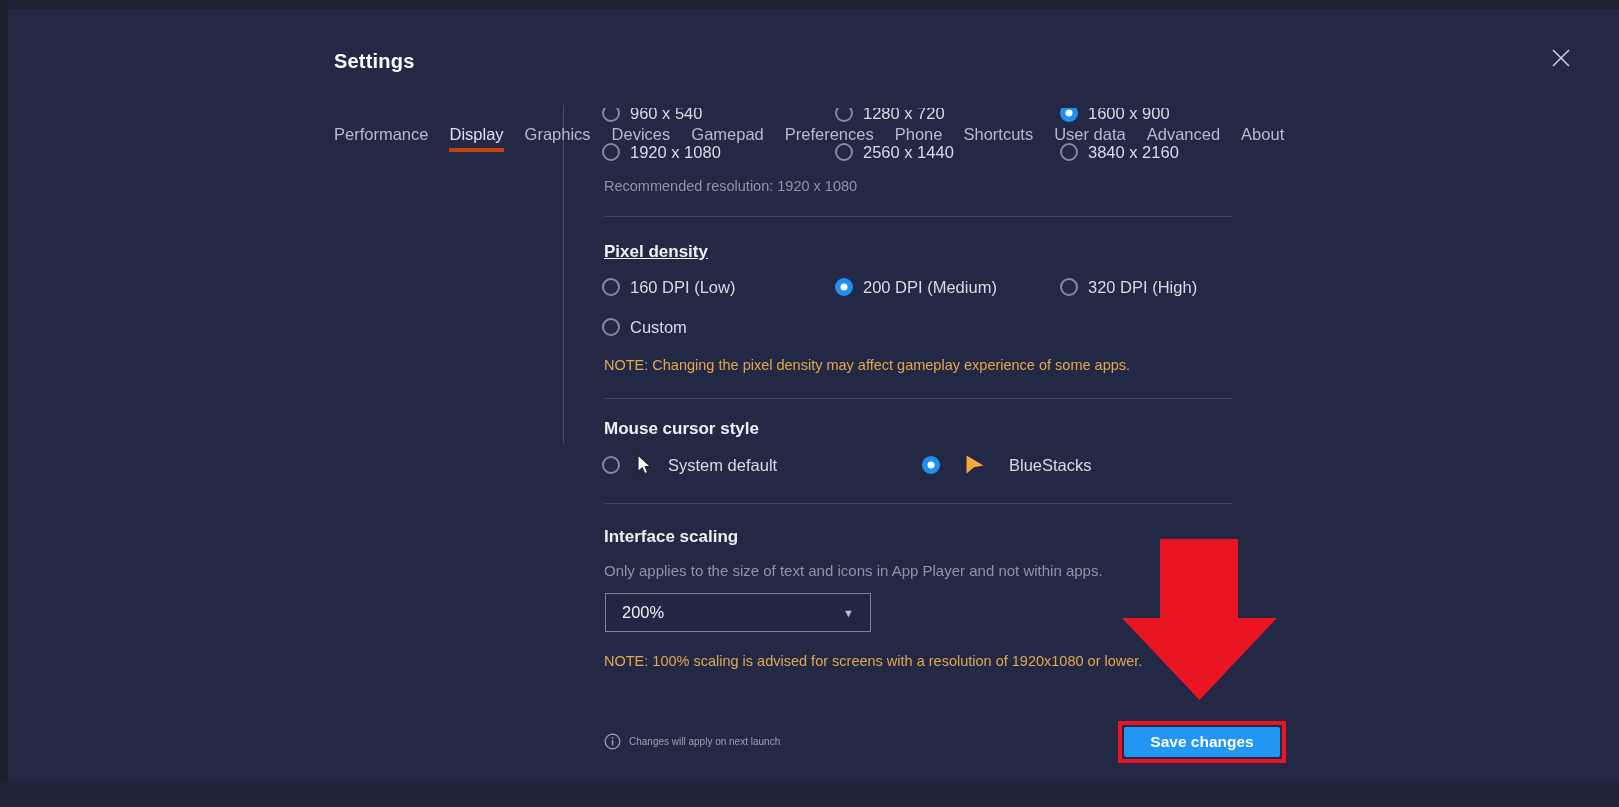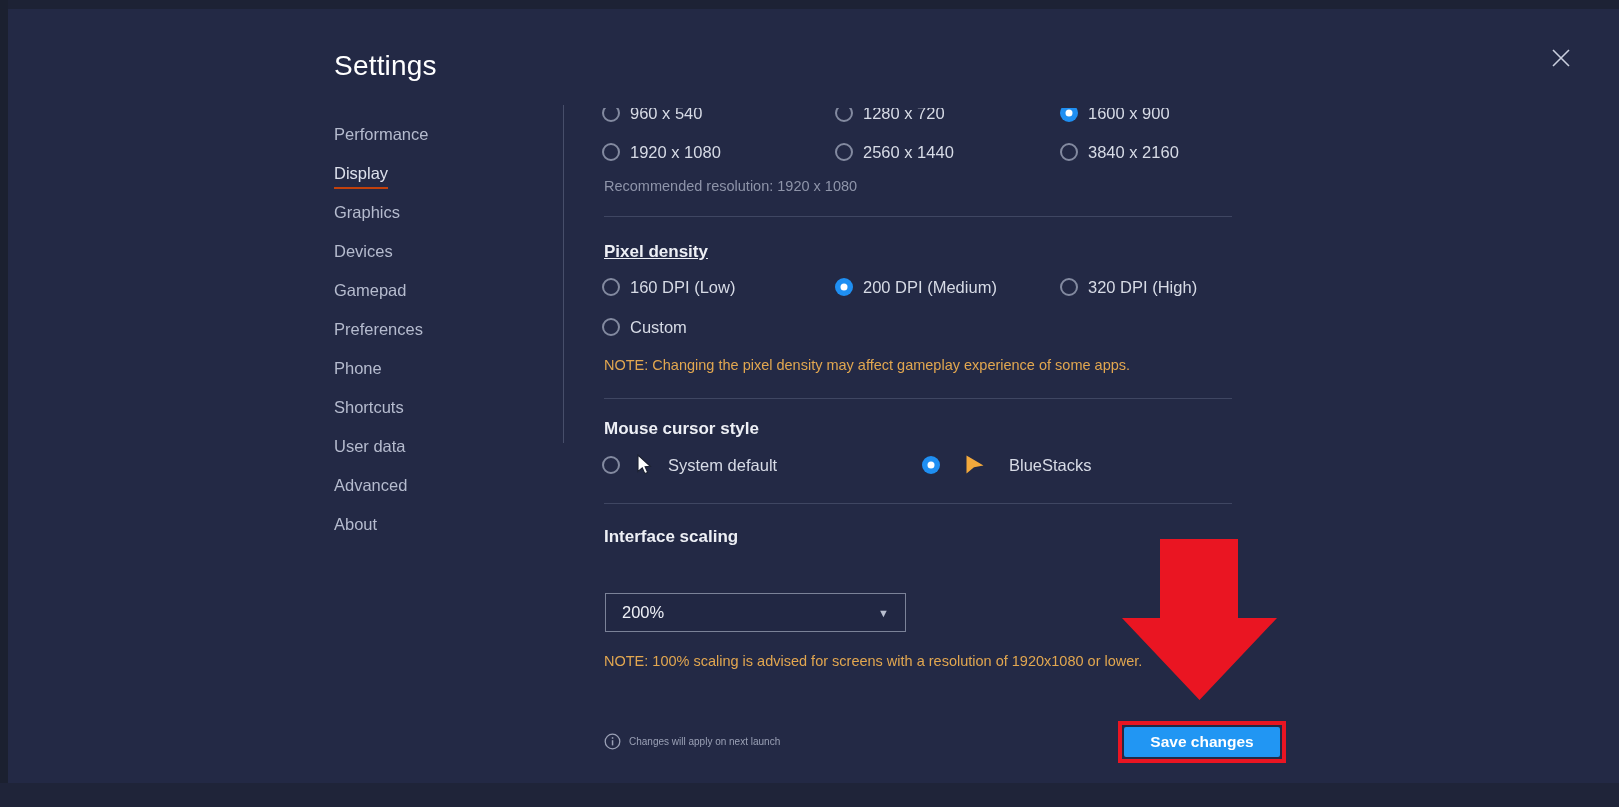--- a/index.html
+++ b/index.html
@@ -2,29 +2,29 @@
 <html><head>
 <meta charset="utf-8">
 <style>
   html,body{margin:0;padding:0;}
   body{font-family:"Liberation Sans", sans-serif; background:#232945;}
   .stage{position:relative; width:1619px; height:807px; background:#232945; overflow:hidden;}
   .strip{position:absolute; background:#1d2235;}
   .abs{position:absolute;}
 
   
-  .title{font-size:28px; font-weight:400; color:#ffffff; letter-spacing:.2px;}
+  .title{font-size:20px; font-weight:700; color:#ffffff; letter-spacing:.2px;}
 
   
   .close-btn{width:26px;height:26px;cursor:pointer;}
 
   
-  .sidebar{display:flex; flex-direction:column; gap:21px;}
+  .sidebar{display:flex; flex-direction:row; gap:21px;}
   .side-item{font-size:16.5px; color:#b5bbce; height:18px; line-height:18px; cursor:pointer; white-space:nowrap;}
-  .side-item.active .side-label{color:#dde1ec; padding-bottom:5px; border-bottom:2px solid #c2410c; display:inline-block;}
+  .side-item.active .side-label{color:#dde1ec; padding-bottom:5px; border-bottom:4px solid #c2410c; display:inline-block;}
 
   .vdiv{position:absolute; width:1px; background:rgba(165,175,205,.28);}
   .hdiv{position:absolute; height:1px; background:rgba(165,175,205,.22);}
 
   
   .sec-header{font-size:17px; font-weight:600; color:#edeff5;}
   .muted{font-size:14.5px; color:#8e94a9;}
   .subtitle{font-size:15px; color:#8e94a9;}
   .note{font-size:14.5px; color:#e2a750; white-space:nowrap;}
 
@@ -160,22 +160,23 @@
       <svg width="21" height="20" viewBox="0 0 21 20">
           <path d="M2.5,0.5 L19.5,10.5 L10,12.2 L2.5,18.5 Z" fill="#f3a93c"></path>
         </svg>
     </span>
     <span class="opt-label">BlueStacks</span>
   </div>
 
   <div class="hdiv" style="left:604px;top:503px;width:628px;"></div>
 
   <div class="abs sec-header" style="left:604px;top:527px;">Interface scaling</div>
-
-  <div class="dropdown" style="left:605px;top:593px;width:301px;height:39px;">
+  <div class="abs subtitle" style="left:604px;top:562px;">Only applies to the size of text and icons in App Player and not within apps.</div>
+
+  <div class="dropdown" style="left:605px;top:593px;width:266px;height:39px;">
     <span class="val">200%</span>
     <span class="caret">▼</span>
   </div>
 
   <div class="abs note" style="left:604px;top:653px;">NOTE: 100% scaling is advised for screens with a resolution of 1920x1080 or lower.</div>
 
   <div class="footer-note" style="left:604px;top:733px;">
     <span>
       <svg width="17" height="17" viewBox="0 0 17 17">
           <circle cx="8.5" cy="8.5" r="7.3" fill="none" stroke="#9aa0b5" stroke-width="1.3"></circle>

